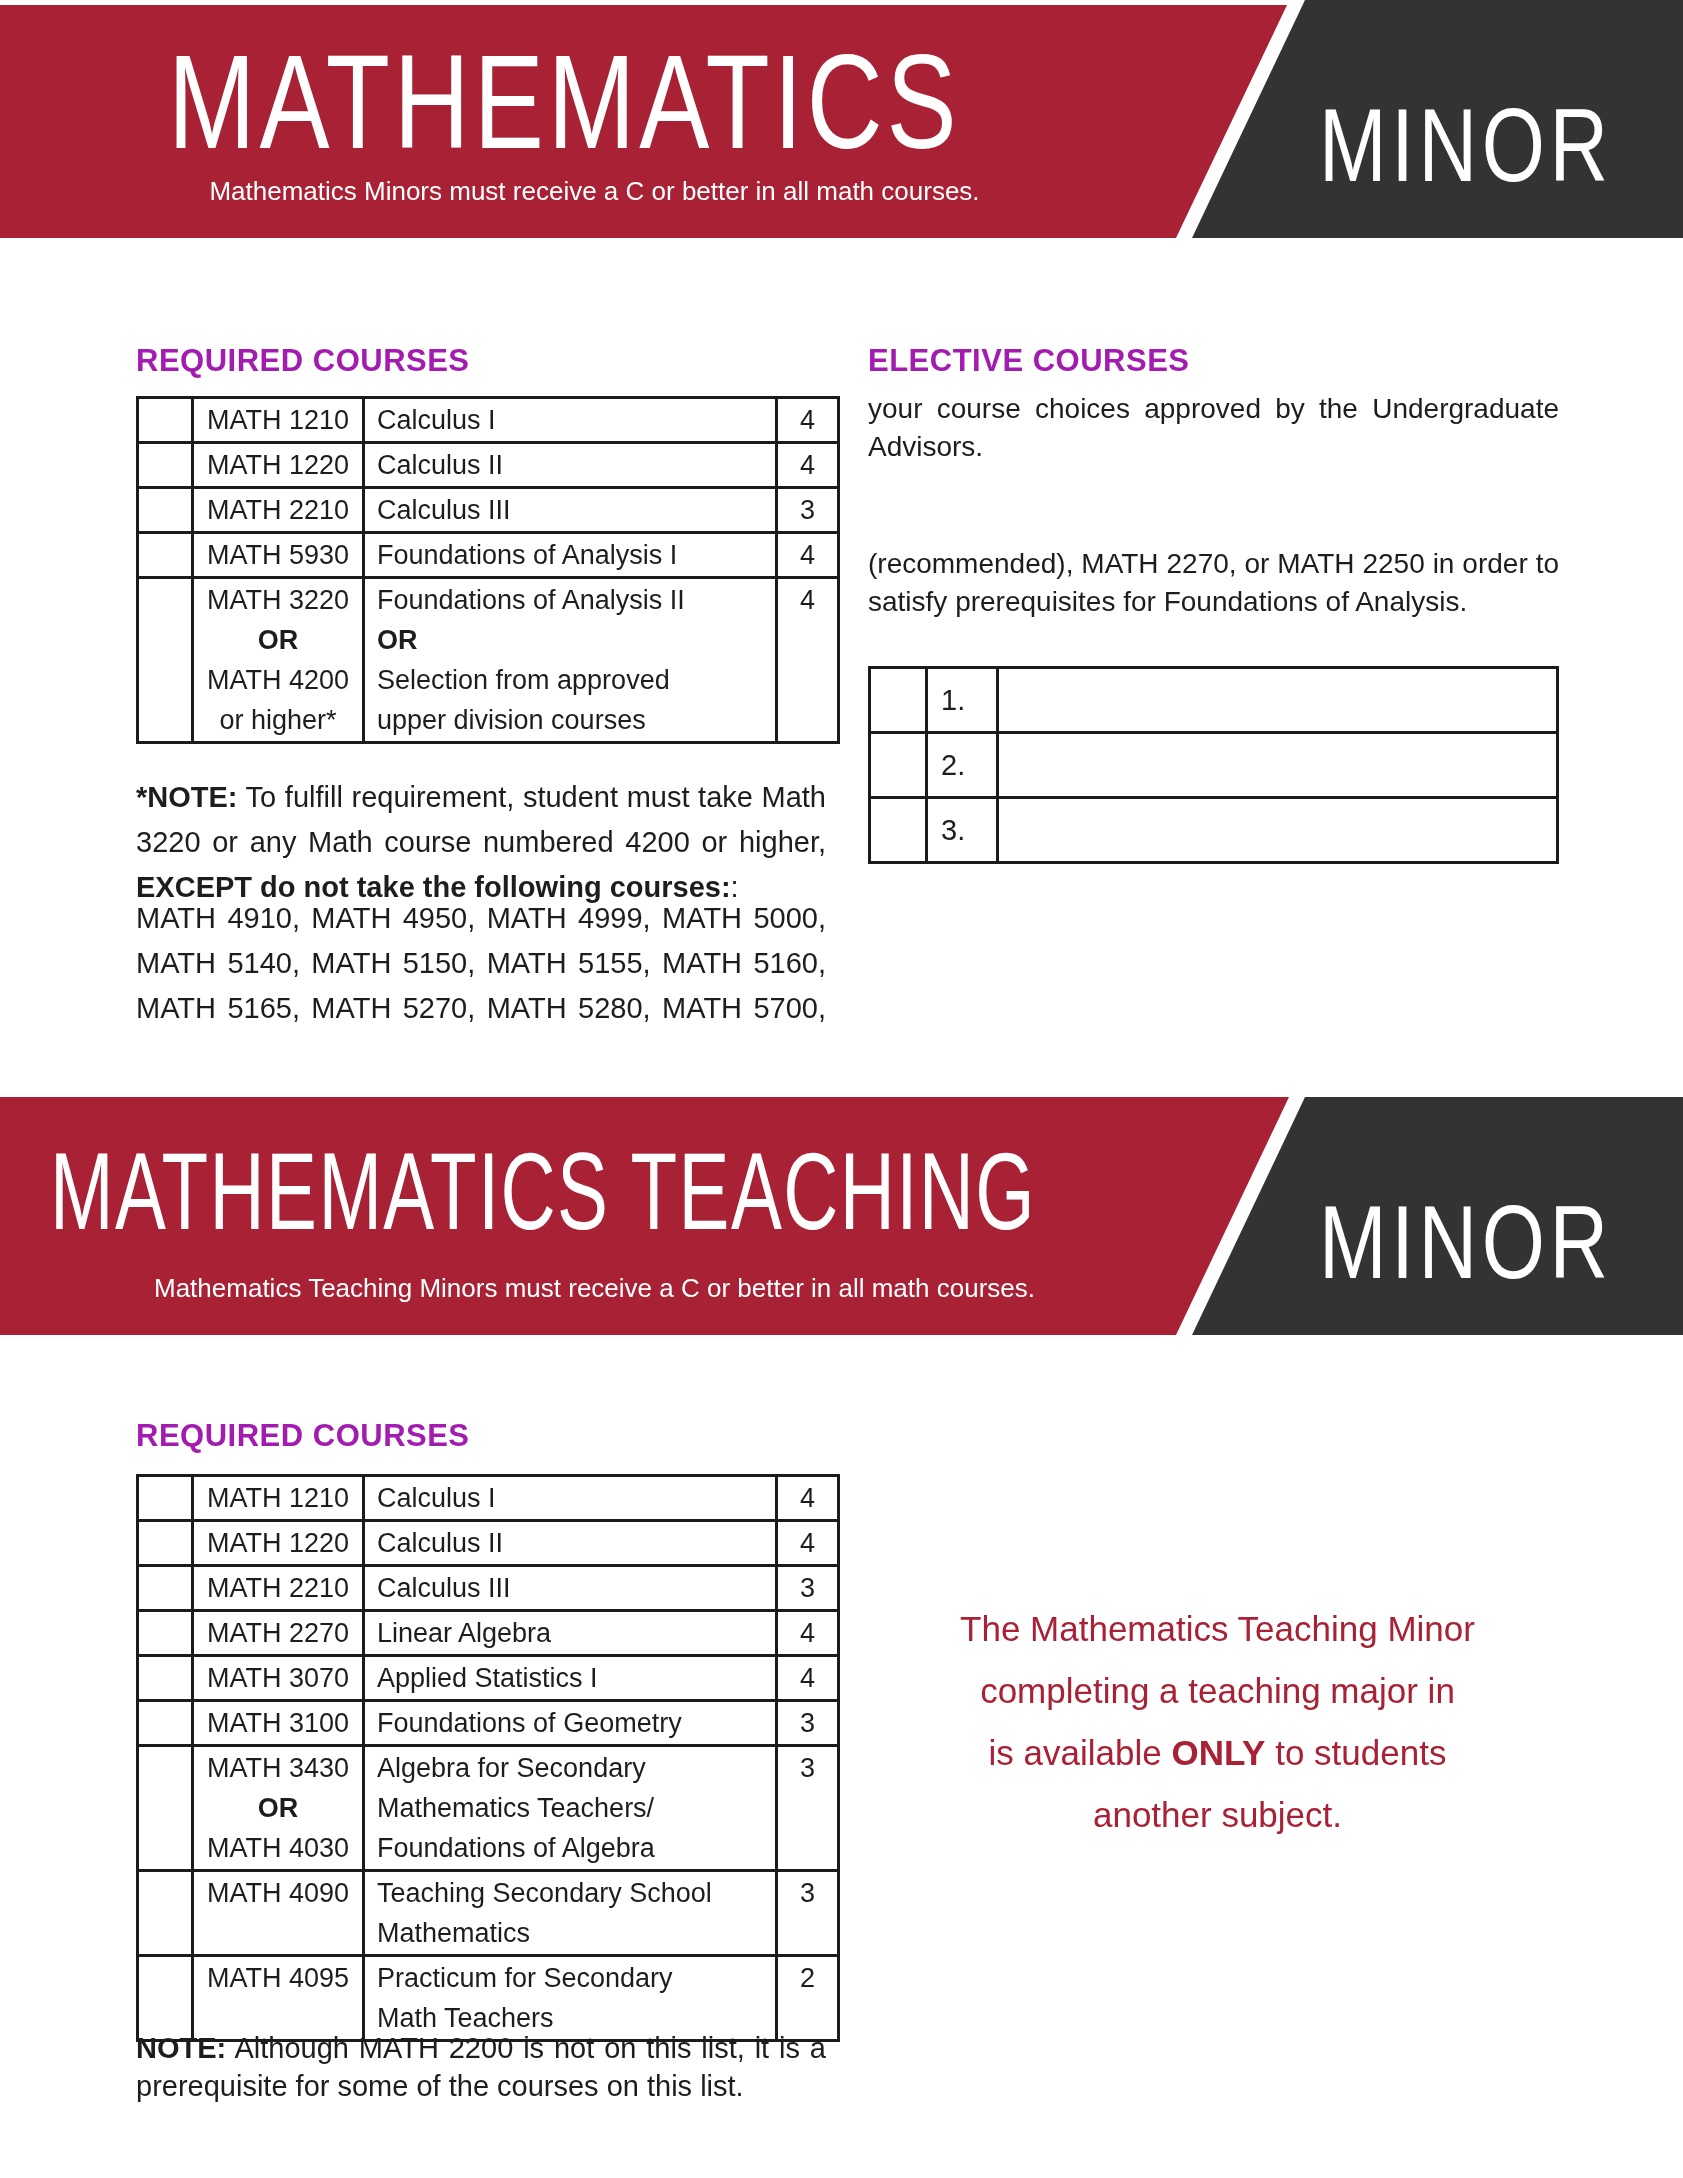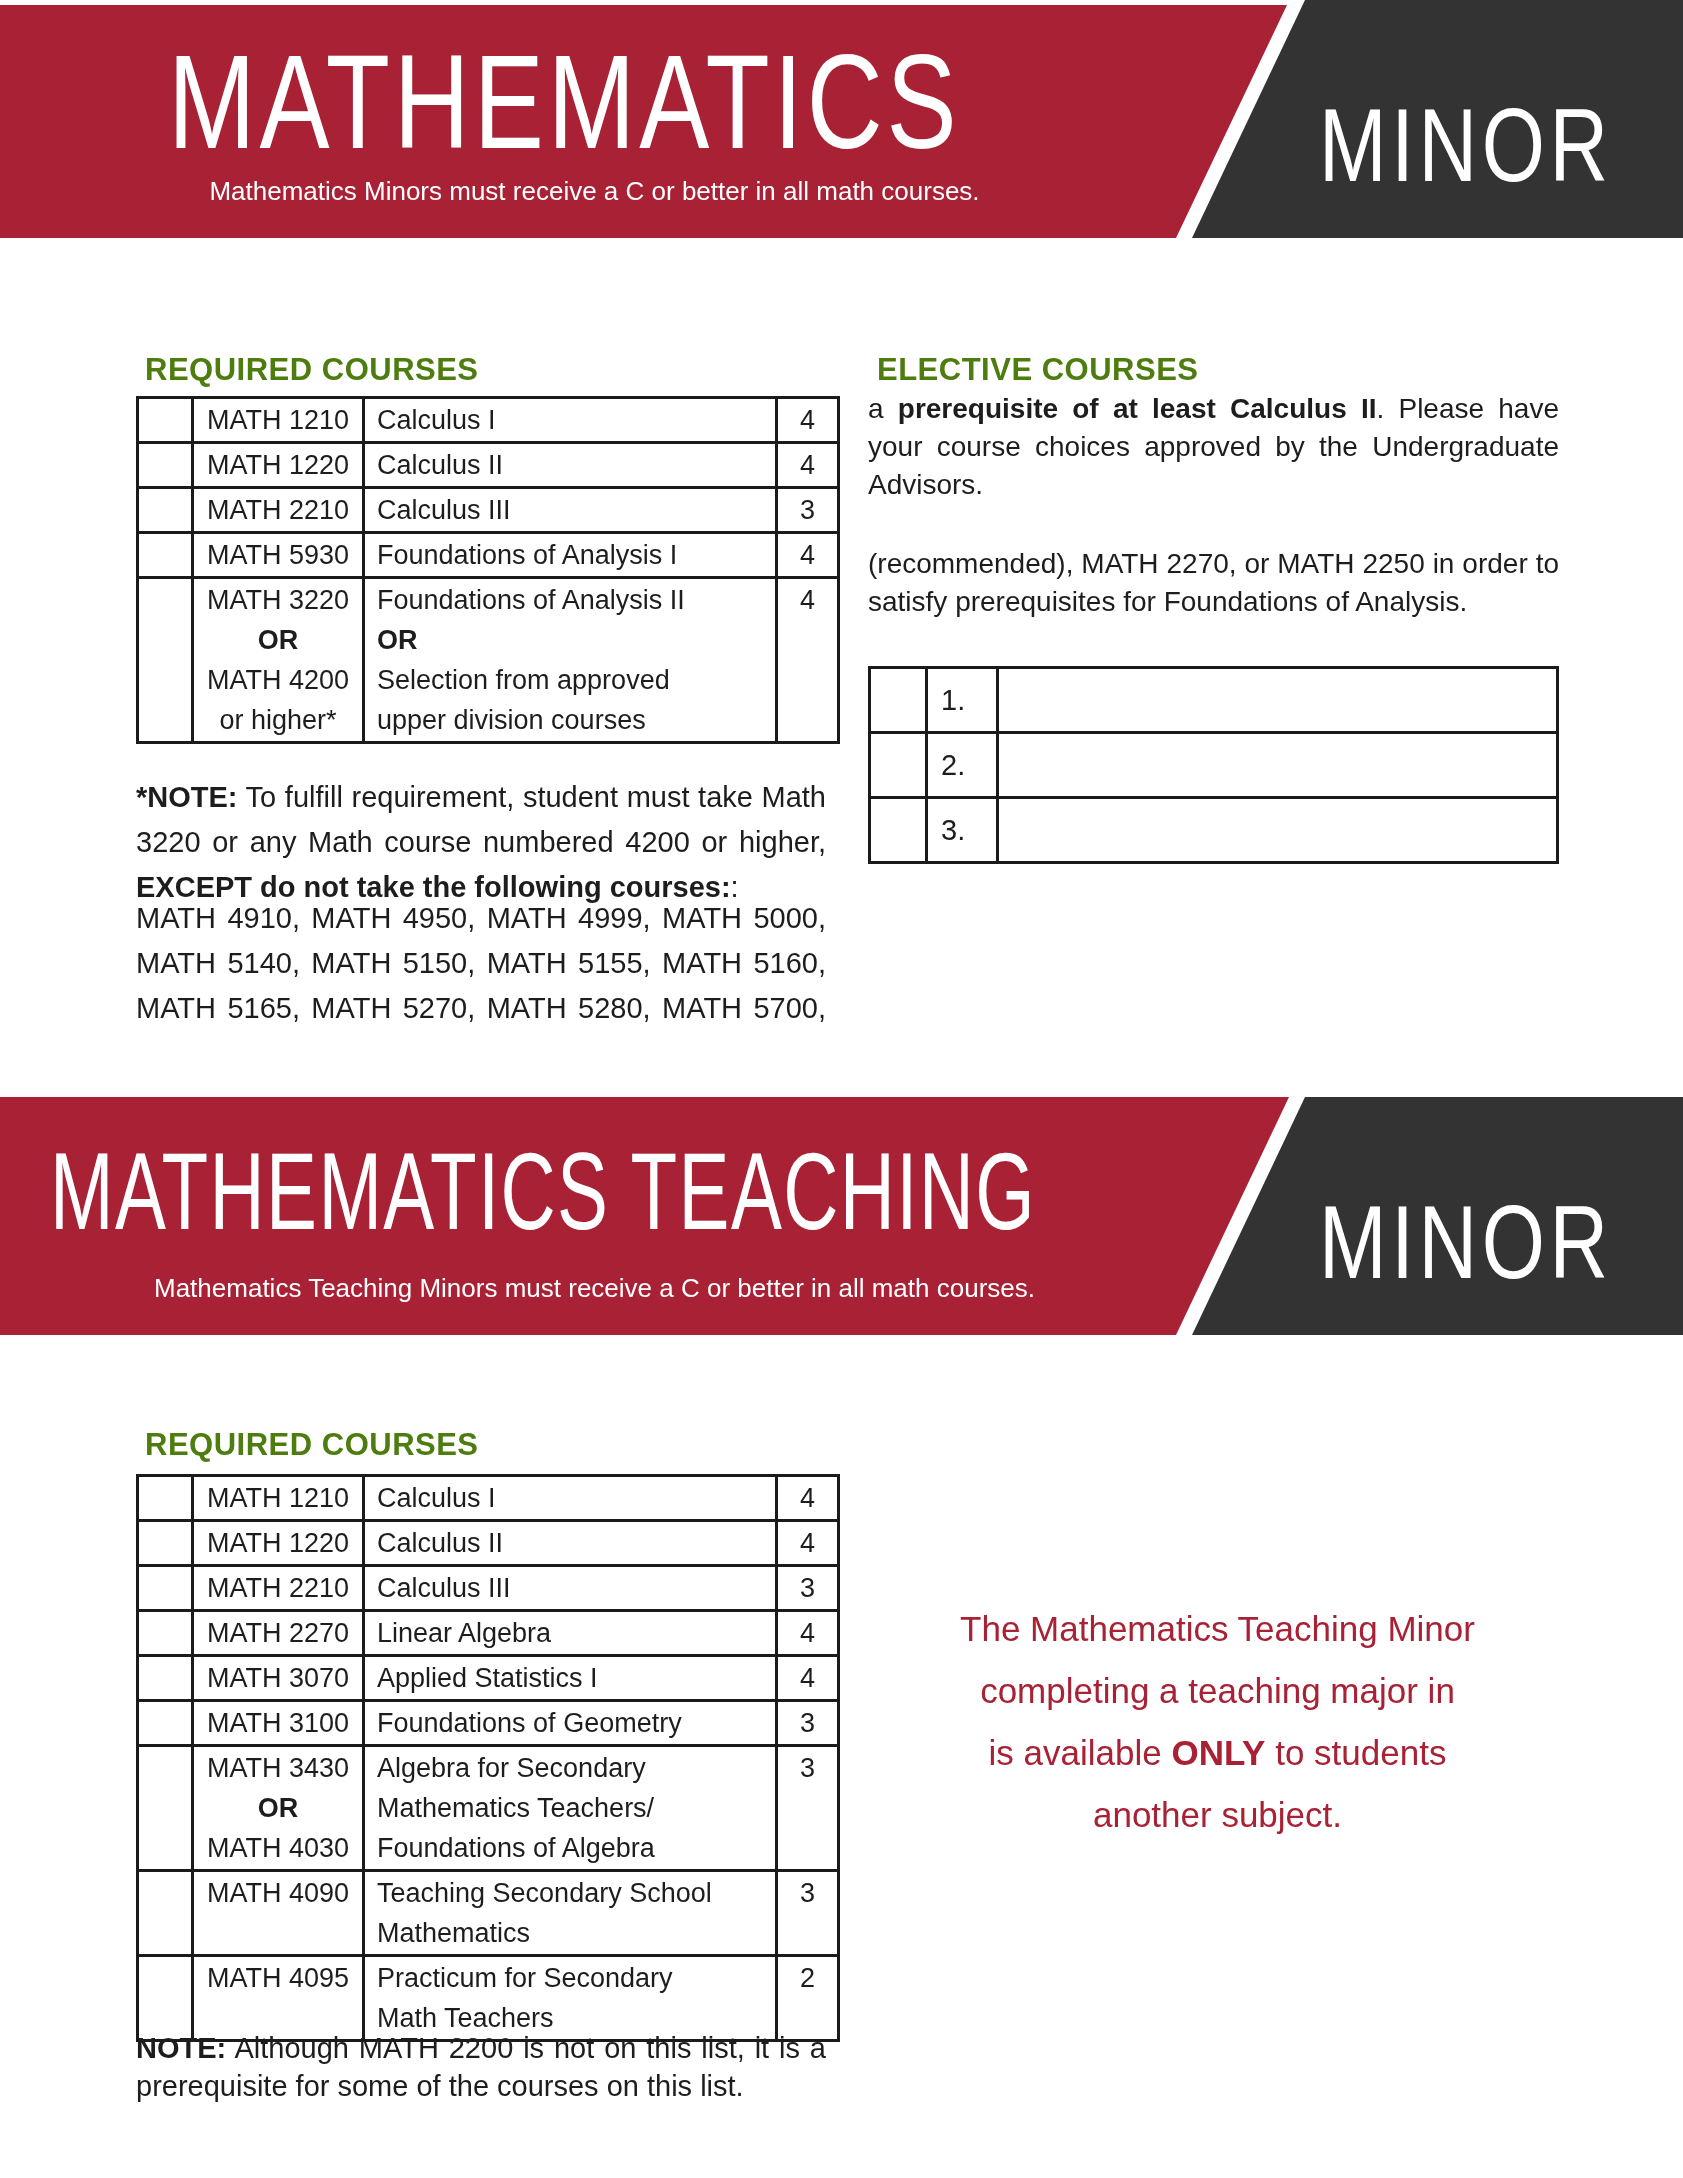--- a/index.html
+++ b/index.html
@@ -43,22 +43,22 @@
   }
 
   
   .col { position:absolute; }
   #col1-left  { left:136px; top:343px;  width:690px; }
   #col1-right { left:868px; top:343px;  width:691px; }
   #col2-left  { left:136px; top:1418px; width:690px; }
   .block { position:absolute; left:0; right:0; }
 
   .sec-heading {
-    color:#4d7c0f; font-weight:bold; font-size:31px; letter-spacing:0.5px;
-    line-height:1.15; margin:9px;
+    color:#a21caf; font-weight:bold; font-size:31px; letter-spacing:0.5px;
+    line-height:1.15; margin:0;
   }
 
   
   .para { font-size:29px; line-height:45px; }
   .para-sm { font-size:28px; line-height:38px; }
   .tl { }
   .justpara .tl { text-align:justify; text-align-last:justify; }
   .justpara .tl:last-child { text-align-last:left; }
   .justpara.justall .tl:last-child { text-align-last:justify; }
   .b { font-weight:bold; }
@@ -179,21 +179,20 @@
   <div class="para justpara justall block" style="top:553px;">
       <div class="tl"><span>MATH 4910, MATH 4950, MATH 4999, MATH 5000,</span></div>
       <div class="tl"><span>MATH 5140, MATH 5150, MATH 5155, MATH 5160,</span></div>
       <div class="tl"><span>MATH 5165, MATH 5270, MATH 5280, MATH 5700,</span></div>
     </div>
 </section>
 
 <section id="col1-right" class="col">
   <h2 class="sec-heading block" style="top:0;">ELECTIVE COURSES</h2>
   <div class="para-sm justpara block" style="top:47px;">
-      <div class="tl"><span>a </span><span class="b">prerequisite of at least Calculus II</span><span>.  Please have</span></div>
       <div class="tl"><span>your course choices approved by the Undergraduate</span></div>
       <div class="tl"><span>Advisors.</span></div>
     </div>
   <div class="para-sm justpara block" style="top:202px;">
       <div class="tl"><span>(recommended), MATH 2270, or MATH 2250 in order to</span></div>
       <div class="tl"><span>satisfy prerequisites for Foundations of Analysis.</span></div>
     </div>
   <table class="slot-table block" style="top:323px;">
     <tbody>
         <tr>

